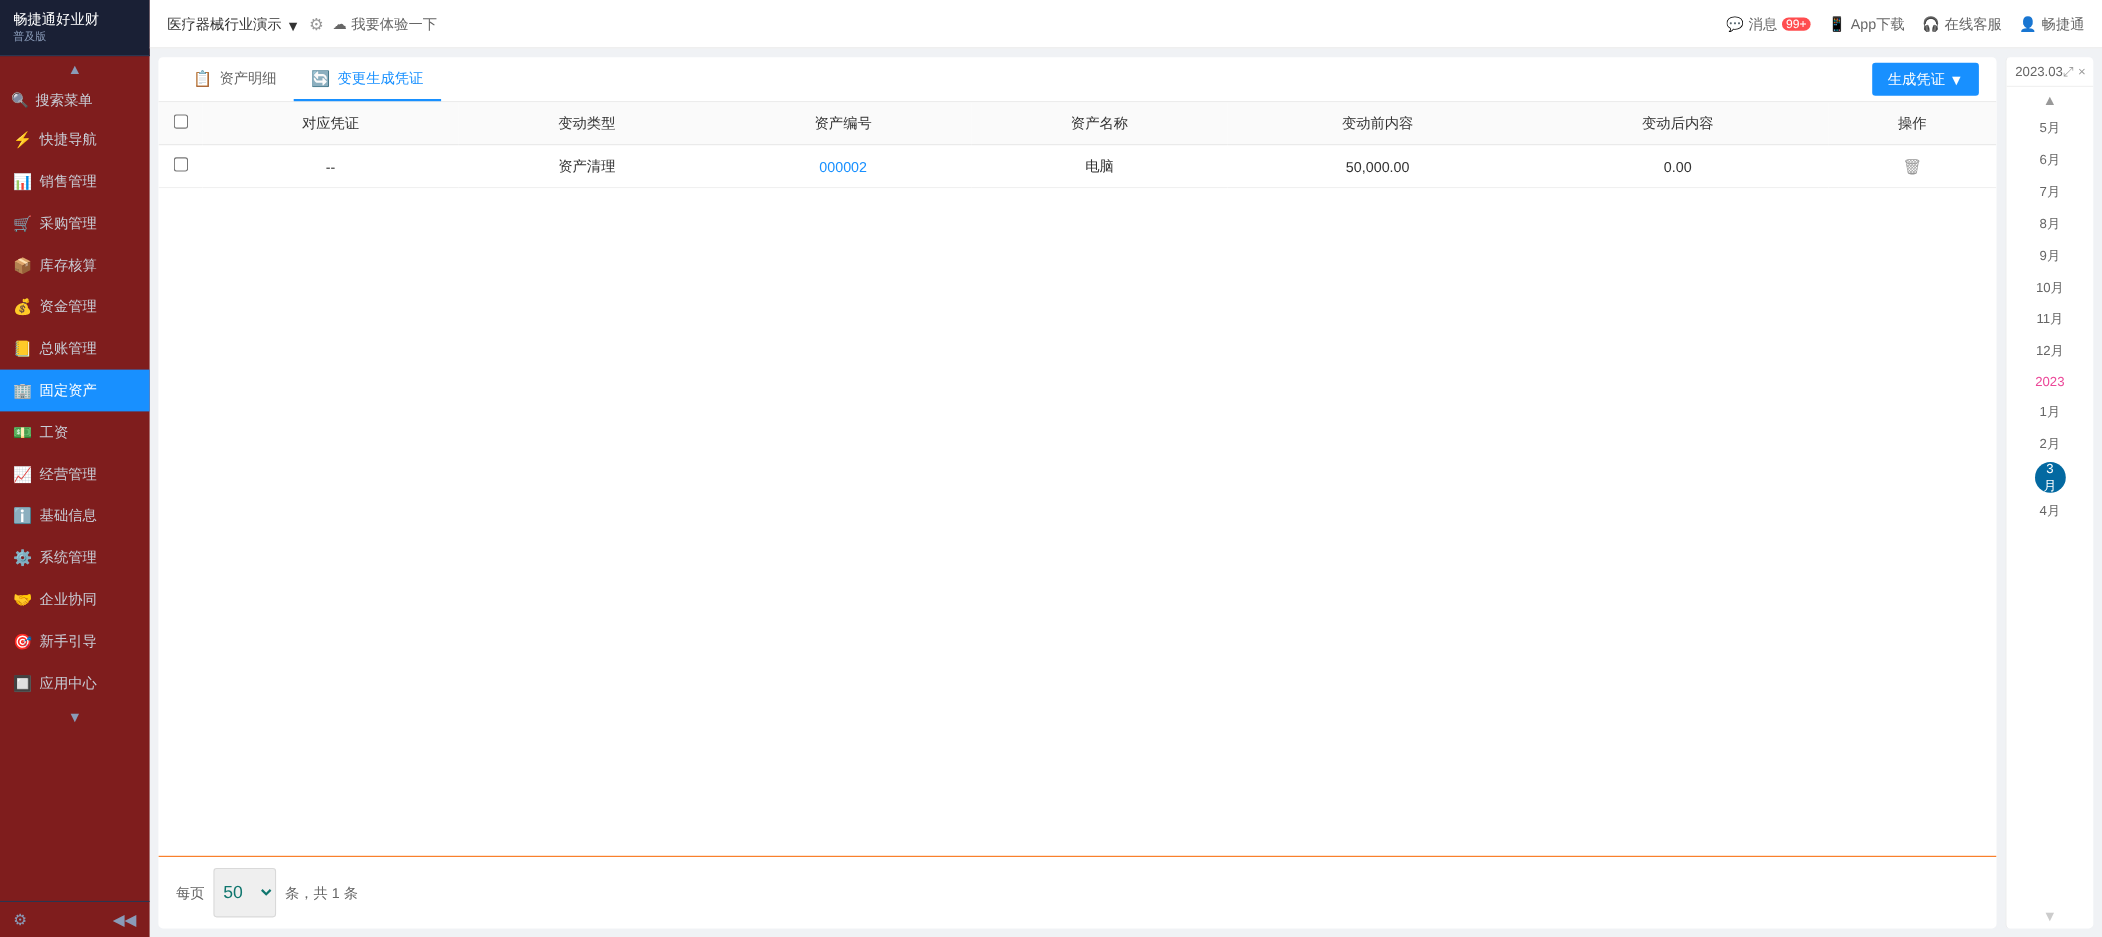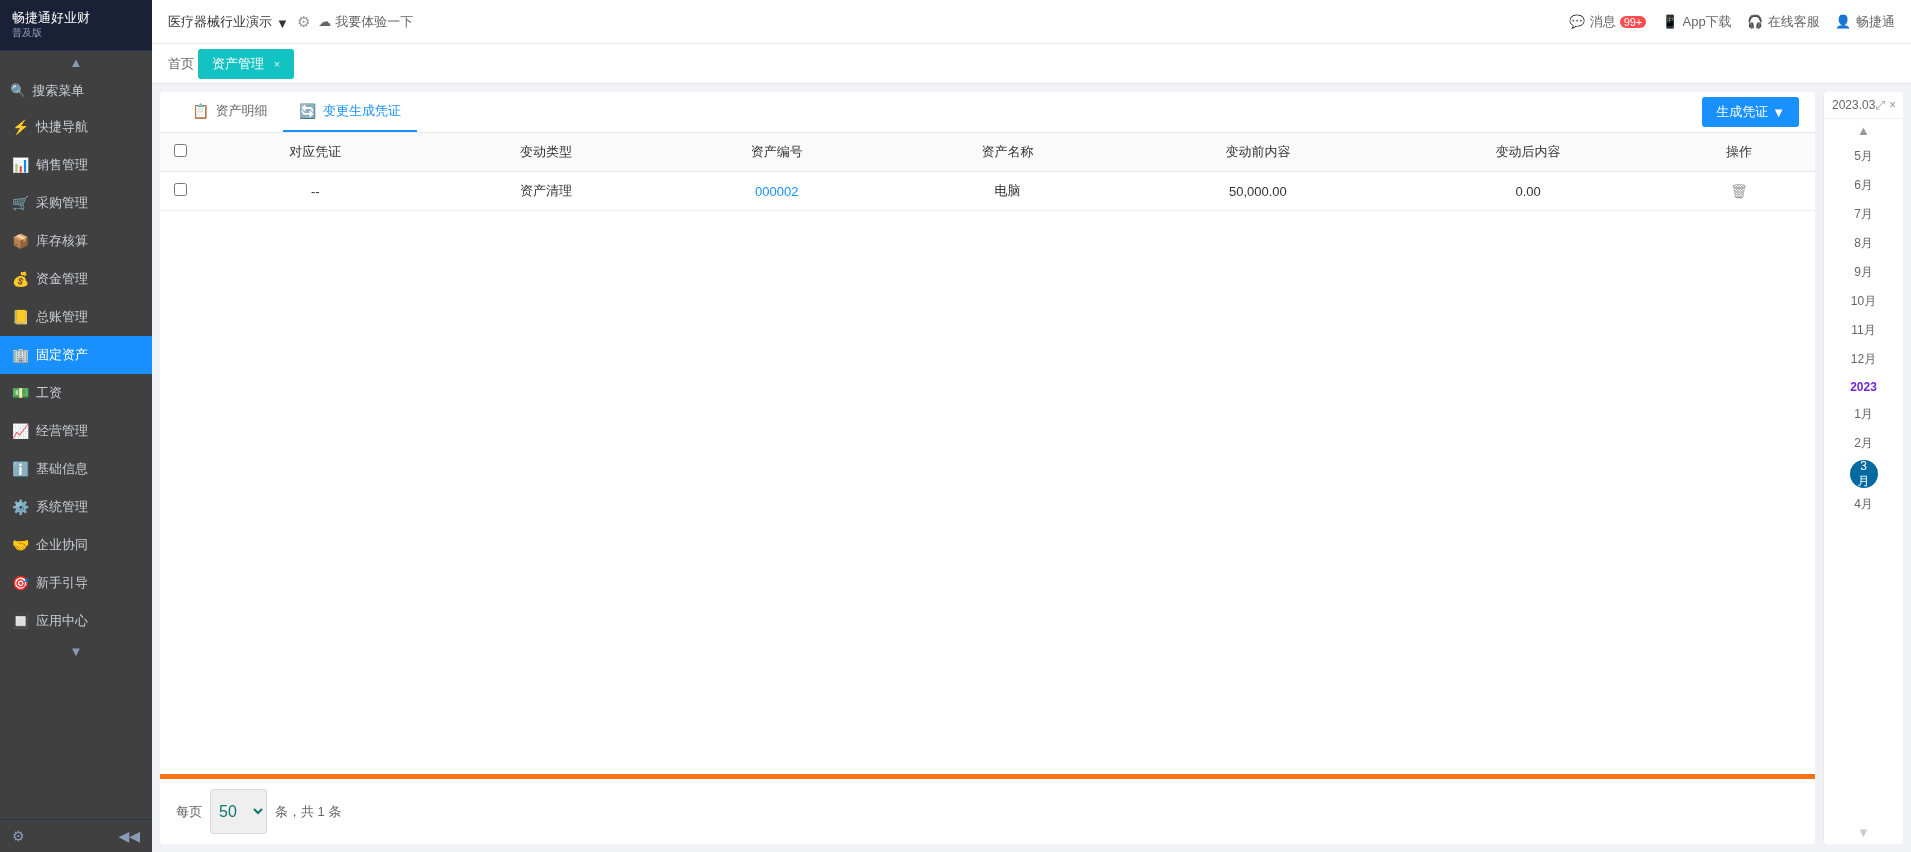--- a/index.html
+++ b/index.html
@@ -1,21 +1,21 @@
 <!DOCTYPE html>
 <html><head>
   <meta charset="utf-8">
   <style>
     * { box-sizing: border-box; margin: 0; padding: 0; }
     body { font-family: 'Microsoft YaHei', sans-serif; font-size: 13px; background: #f0f2f5; display: flex; height: 852px; overflow: hidden; }
 
     
     .sidebar {
-      width: 152px;
-      background: #404040;
+      width: 136px;
+      background: #7f1d1d;
       color: #c8cdd6;
       display: flex;
       flex-direction: column;
       height: 100%;
       flex-shrink: 0;
     }
     .sidebar-logo {
       padding: 10px 12px;
       background: #1a2035;
       display: flex;
@@ -253,21 +253,21 @@
       color: #999;
       cursor: pointer;
       font-size: 14px;
       background: none;
       border: none;
     }
 
     
     .pagination {
       padding: 10px 16px;
-      border-top: 5px solid #f97316;
+      border-top: 1px solid #f97316;
       display: flex;
       align-items: center;
       gap: 8px;
       font-size: 13px;
       color: #666;
       flex-shrink: 0;
       margin-top: 36px;
     }
     .pagination select {
       padding: 12px 4px;
@@ -324,22 +324,22 @@
       color: #fff;
       border-radius: 50%;
       width: 28px;
       height: 28px;
       display: flex;
       align-items: center;
       justify-content: center;
       margin: 2px auto;
     }
     .date-item.year-label {
-      font-weight: 700;
-      color: #6d28d9;
+      font-weight: 400;
+      color: #ec4899;
       background: none;
       cursor: default;
     }
     .date-scroll-up, .date-scroll-down {
       text-align: center;
       padding: 4px;
       cursor: pointer;
       color: #999;
     }
     .date-scroll-down { color: #ccc; }
@@ -455,29 +455,20 @@
         <span>🎧</span>
         <span>在线客服</span>
       </div>
       <div class="header-right-item">
         <span>👤</span>
         <span>畅捷通</span>
       </div>
     </div>
   </div>
 
-  <div class="tabs-bar">
-    <div class="tab-home">
-      <span>首页</span>
-    </div>
-    <div class="tab active">
-      <span>资产管理</span>
-      <span class="tab-close">×</span>
-    </div>
-  </div>
 
   <div class="content">
 
     <div class="page-content">
 
       <div style="display:flex; align-items:center; justify-content:space-between; border-bottom: 1px solid #e8e8e8; padding-right: 16px; flex-shrink:0;">
         <div class="sub-tabs" style="border-bottom:none;">
           <div class="sub-tab">
             <span class="sub-tab-icon">📋</span>
             <span>资产明细</span>

